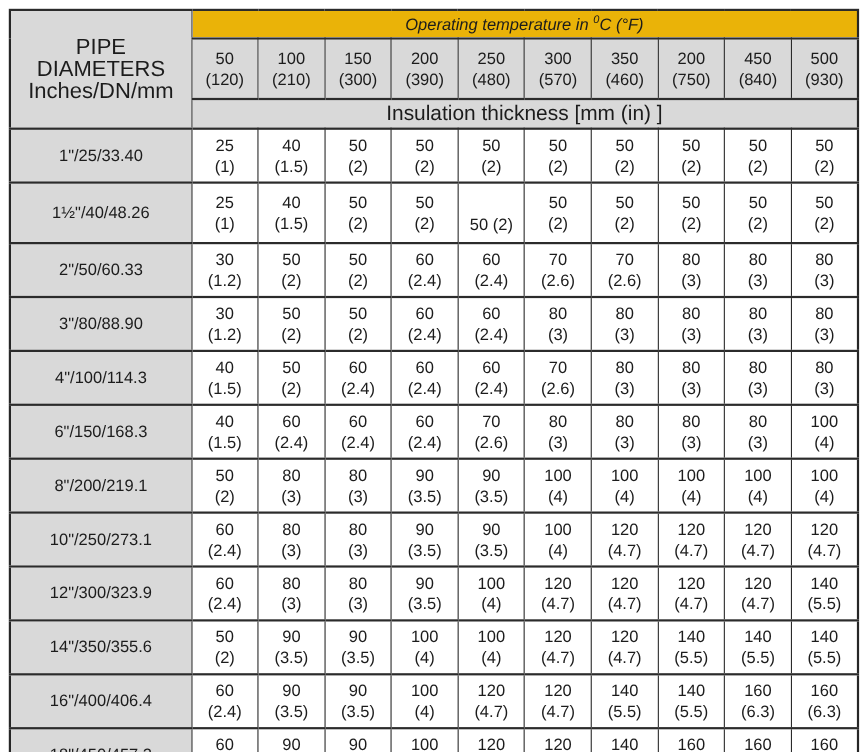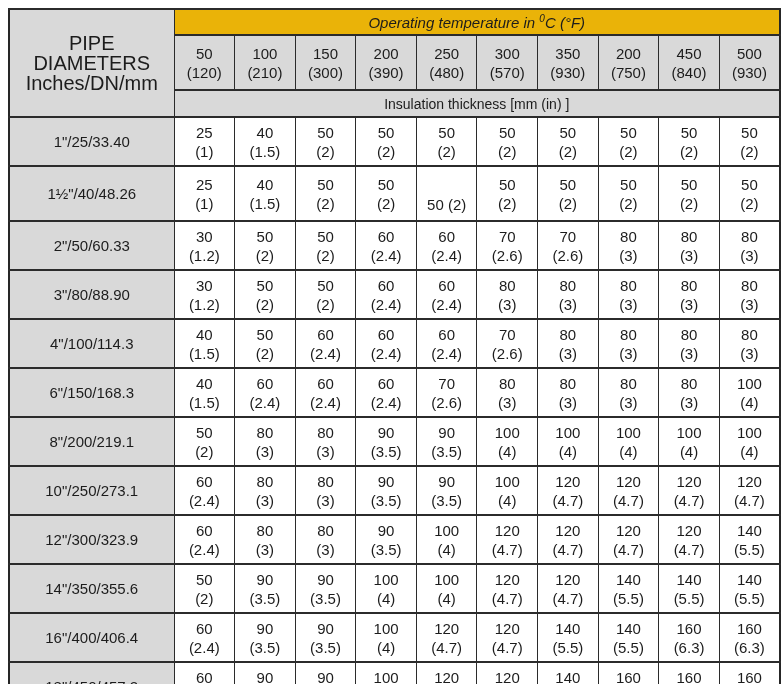--- a/index.html
+++ b/index.html
@@ -46,21 +46,21 @@
     height: 24px;
     font-style: italic;
   }
   .band-cell sup {
     font-size: 10px;
     vertical-align: super;
     line-height: 0;
   }
   .insul-cell {
     background: #d9d9d9;
-    font-size: 14px;
+    font-size: 19px;
     height: 25px;
   }
   .temp-cell {
     background: #d9d9d9;
     font-size: 15px;
     line-height: 19px;
     height: 53px;
   }
   .pipe-cell {
     background: #d9d9d9;
@@ -109,21 +109,21 @@
 (210)</td>
           <td class="temp-cell">150
 (300)</td>
           <td class="temp-cell">200
 (390)</td>
           <td class="temp-cell">250
 (480)</td>
           <td class="temp-cell">300
 (570)</td>
           <td class="temp-cell">350
-(930)</td>
+(460)</td>
           <td class="temp-cell">200
 (750)</td>
           <td class="temp-cell">450
 (840)</td>
           <td class="temp-cell">500
 (930)</td>
         </tr>
       <tr>
         <td class="insul-cell" colspan="10">Insulation thickness [mm (in) ]</td>
       </tr>

